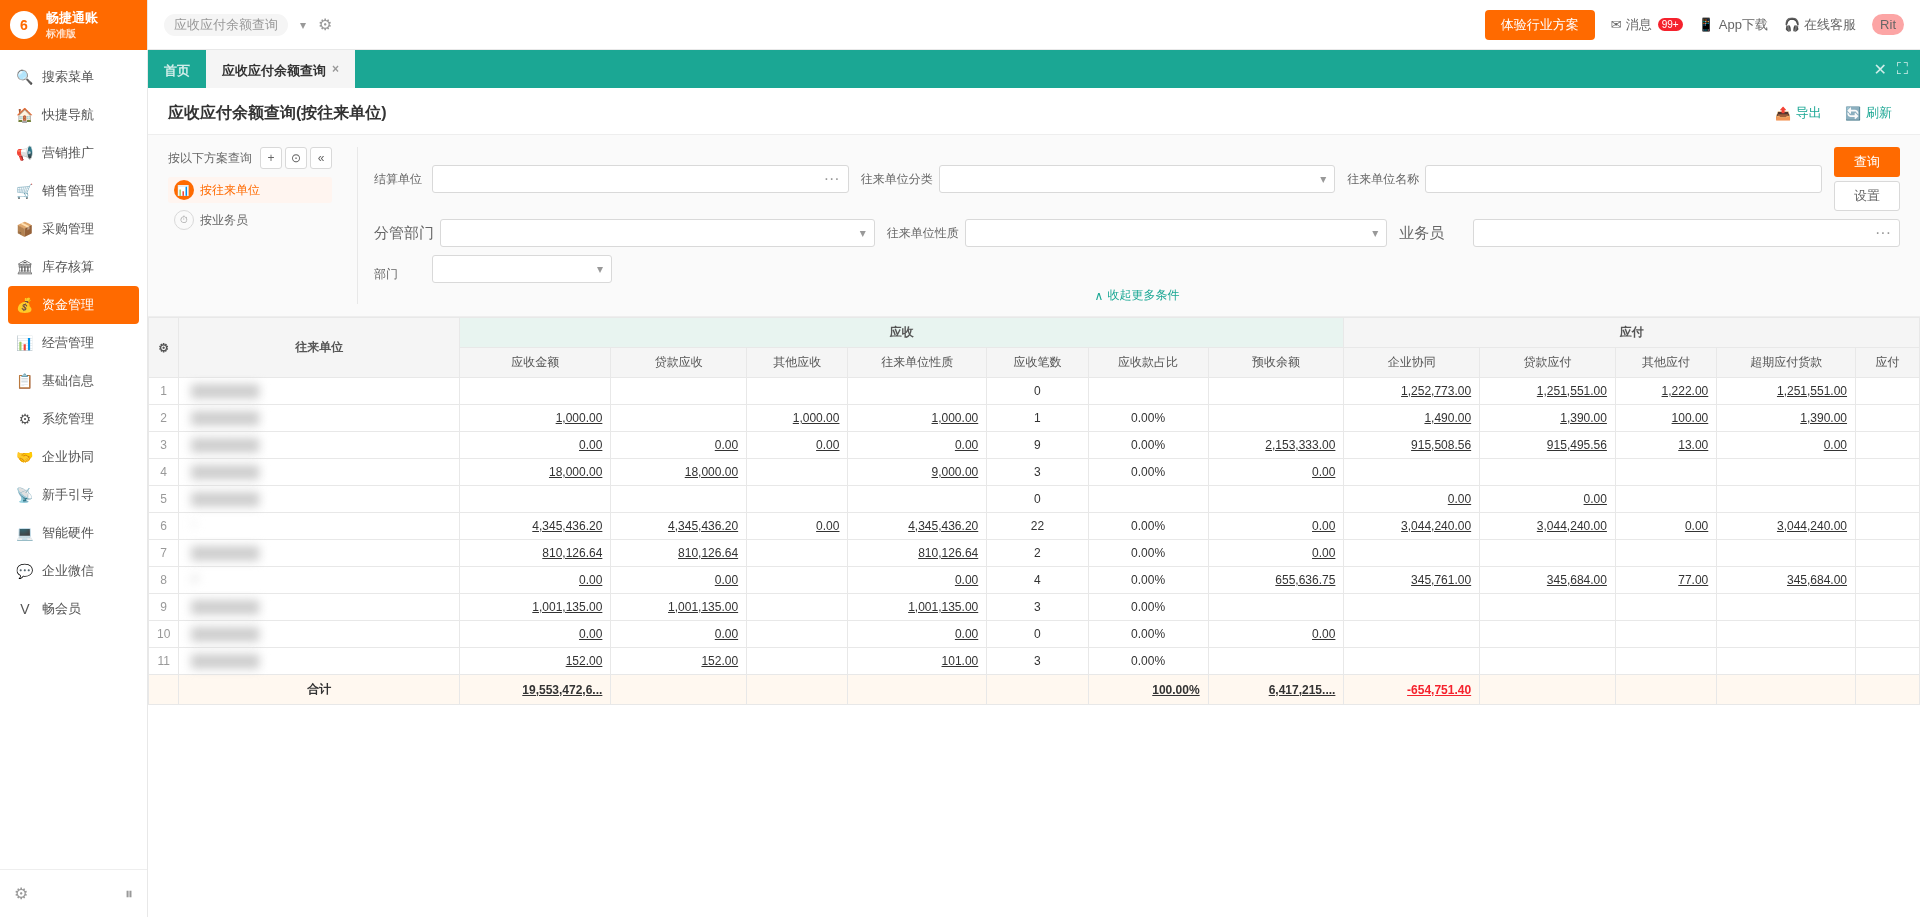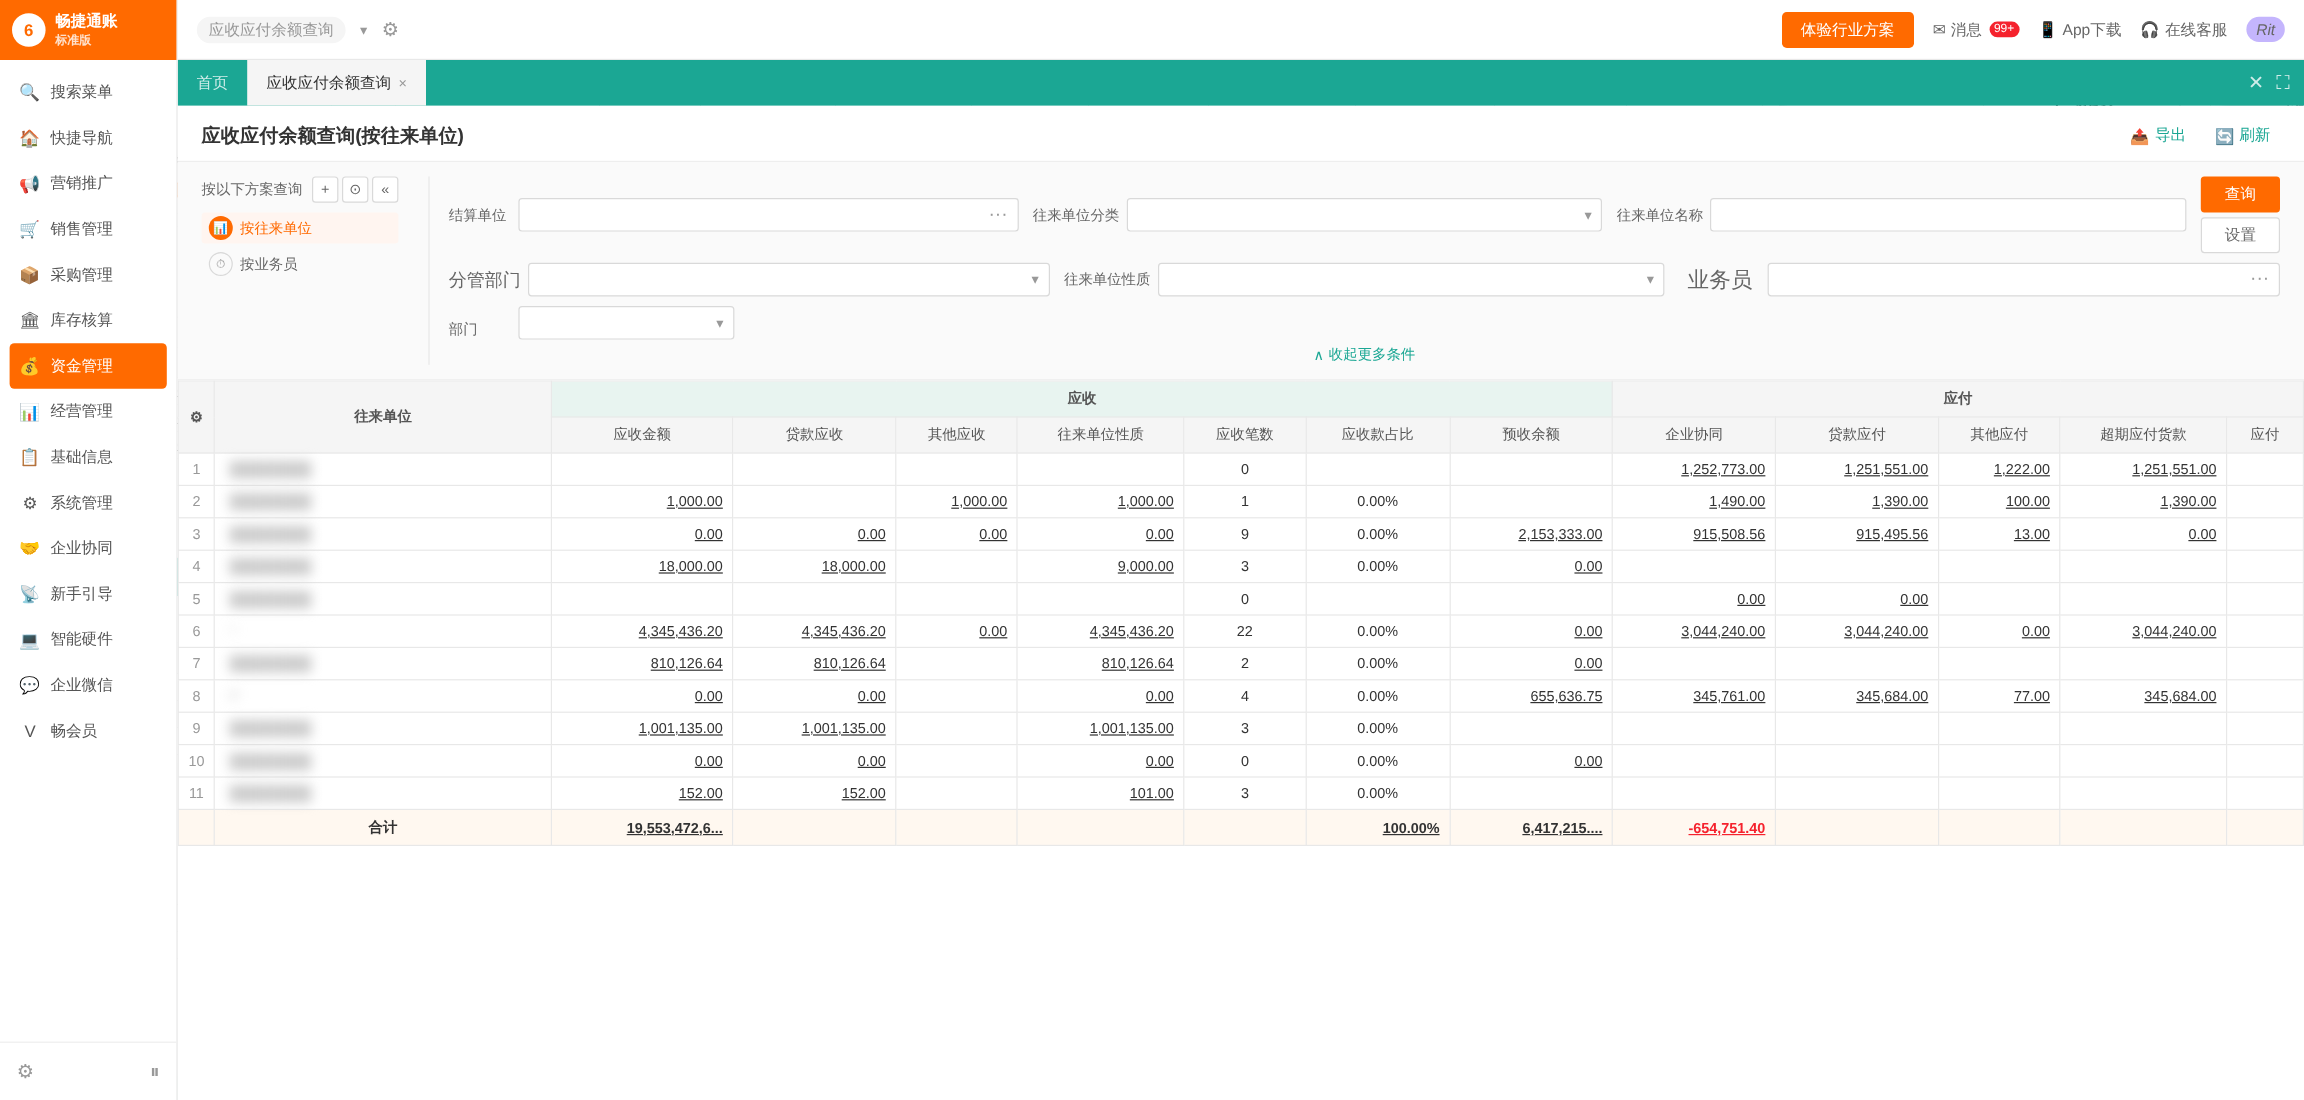--- a/index.html
+++ b/index.html
@@ -53,22 +53,22 @@
     }
     .header-gear { color: #999; cursor: pointer; font-size: 16px; }
     .header-arrow { color: #999; cursor: pointer; font-size: 12px; }
 
     
     .tab-bar {
       position: fixed; left: 148px; top: 50px; right: 0; height: 38px;
       background: #1ba794; display: flex; align-items: stretch; z-index: 98;
     }
     .tab-item {
-      display: flex; align-items: center; padding: 0 16px; cursor: pointer;
-      font-size: 13px; color: rgba(255,255,255,0.8); white-space: nowrap; gap: 6px;
+      display: flex; align-items: flex-start; padding: 12px 16px; cursor: pointer;
+      font-size: 13px; color: rgba(255,255,255,0.8); white-space: nowrap; gap: 6px; font-weight: bold;
     }
     .tab-item.active { background: #f5f5f5; color: #333; }
     .tab-item .tab-close { font-size: 12px; color: #999; cursor: pointer; }
     .tab-item:not(.active) .tab-close { color: rgba(255,255,255,0.6); }
     .tab-bar-right { margin-left: auto; display: flex; align-items: center; padding: 0 12px; gap: 10px; }
     .tab-bar-right .icon-btn { color: rgba(255,255,255,0.8); cursor: pointer; font-size: 16px; }
 
     
     .main-content {
       position: fixed; left: 148px; top: 88px; right: 0; bottom: 0;
@@ -217,21 +217,21 @@
     </div>
     <div class="header-icon-btn">
       <span>📱</span>
       <span>App下载</span>
     </div>
     <div class="header-icon-btn">
       <span>🎧</span>
       <span>在线客服</span>
     </div>
     <div class="header-icon-btn">
-      <span style="background:#c4b5fd;padding:3px 8px;border-radius:12px;font-style:italic;">Rit</span>
+      <span style="background:#fca5a5;padding:3px 8px;border-radius:12px;">Rit</span>
     </div>
   </div>
 </div>
 
 <div class="tab-bar">
   <div class="tab-item">
     <span>首页</span>
   </div>
   <div class="tab-item active">
     <span>应收应付余额查询</span>
@@ -320,21 +320,21 @@
               </div>
             </div>
             <div style="display:flex;align-items:center;gap:6px;flex:1;">
               <span style="color:#666;font-size:12px;min-width:68px;">往来单位性质</span>
               <div style="flex:1;height:28px;border:1px solid #d9d9d9;border-radius:3px;background:white;display:flex;align-items:center;padding:0 8px;cursor:pointer;">
                 <span style="flex:1;"></span>
                 <span style="color:#999;">▾</span>
               </div>
             </div>
             <div style="display:flex;align-items:center;gap:6px;flex:1;">
-              <span style="color:#666;font-size:18px;min-width:68px;text-align:center;">业务员</span>
+              <span style="color:#666;font-size:15px;min-width:68px;">业务员</span>
               <div style="flex:1;height:28px;border:1px solid #d9d9d9;border-radius:3px;background:white;display:flex;align-items:center;padding:0 8px;cursor:pointer;">
                 <span style="flex:1;"></span>
                 <span style="color:#999;font-size:16px;">···</span>
               </div>
             </div>
           </div>
 
           <div style="display:flex;align-items:center;gap:12px;margin-bottom:4px;">
             <div style="display:flex;align-items:flex-end;gap:6px;">
               <span style="color:#666;font-size:12px;min-width:52px;">部门</span>

